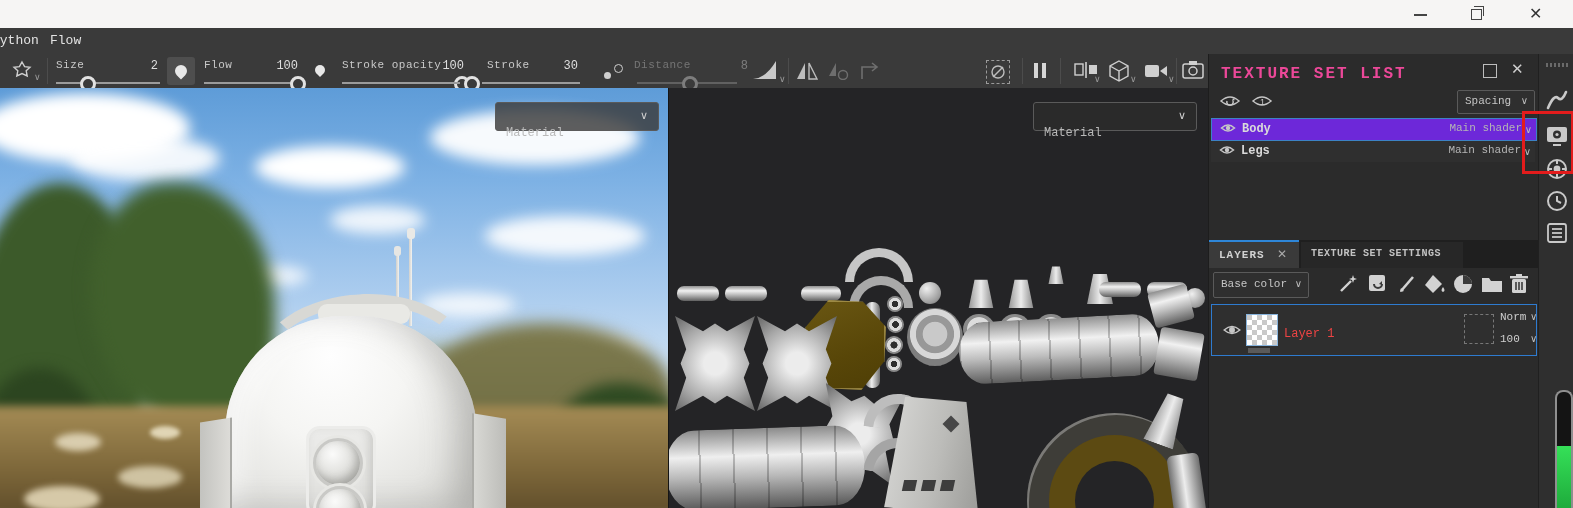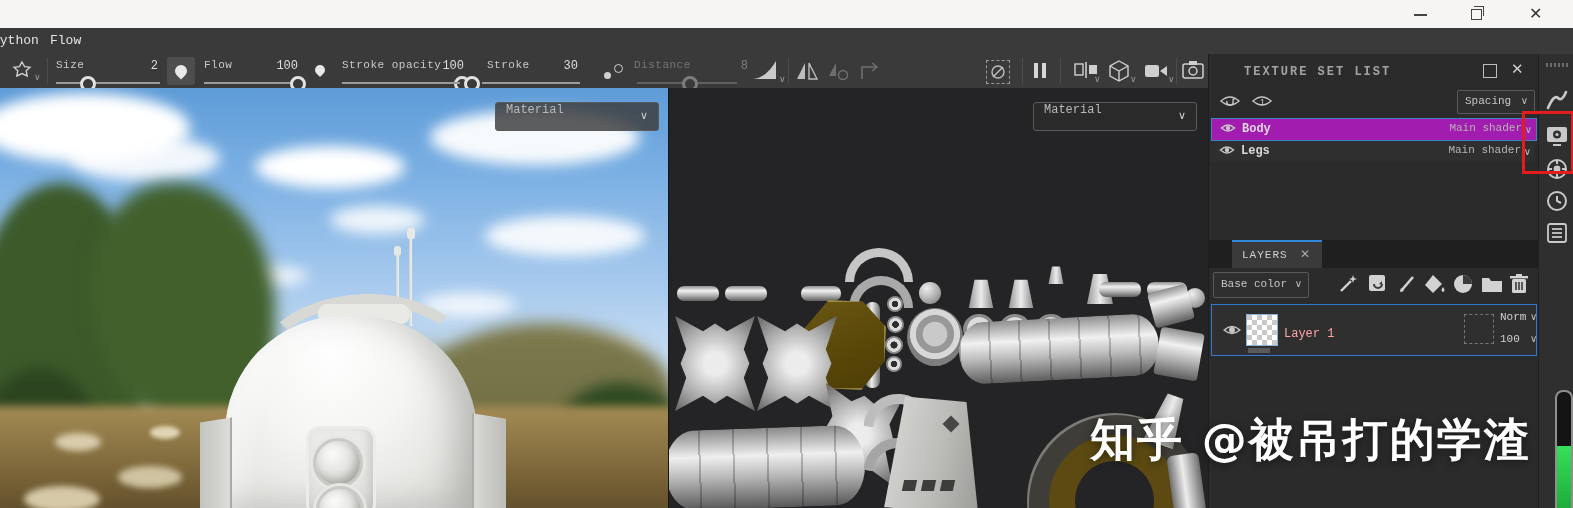--- a/index.html
+++ b/index.html
@@ -28,21 +28,21 @@
   .vsep{position:absolute;top:4px;width:1px;height:26px;background:#4c4c4c;}
   .chev{position:absolute;font-size:9px;color:#9a9a9a;font-family:"DejaVu Sans",sans-serif;}
   .nib{width:12px;height:12px;background:#e8e8e8;border-radius:50% 50% 50% 0;transform:rotate(-45deg);}
   .icon-dim{opacity:.4;}
 
   
   .vp3d{position:absolute;left:0;top:88px;width:668px;height:420px;overflow:hidden;
         background:linear-gradient(180deg,#5e9cd8 0%,#7db1e4 22%,#a9cbee 48%,#d6e6f5 72%,#e8eef2 85%);}
   .vp2d{position:absolute;left:668px;top:88px;width:540px;height:420px;overflow:hidden;background:#242426;border-left:1px solid #151515;}
   .mat-dd{position:absolute;height:27px;border:1px solid #5a5a5a;border-radius:3px;color:#b9b9b9;font-size:12px;}
-  .mat-dd .t{position:absolute;left:10px;top:0;}
+  .mat-dd .t{position:absolute;left:10px;top:23px;}
   .mat-dd .c{position:absolute;right:10px;top:6px;font-size:11px;color:#cfcfcf;font-family:"DejaVu Sans",sans-serif;}
   .cloud{position:absolute;background:#fff;border-radius:50%;filter:blur(7px);}
   .blob{position:absolute;border-radius:50%;}
 
   
   .droid-body{position:absolute;left:225px;top:228px;width:252px;height:200px;border-radius:118px 118px 0 0;
      background:radial-gradient(ellipse at 42% 20%,#fefefe 0%,#f5f5f3 38%,#e6e6e3 68%,#cfcfcb 100%);
      box-shadow:inset -20px -8px 34px rgba(110,110,105,.35), inset 16px 4px 26px rgba(255,255,255,.7);}
   .eye{position:absolute;border-radius:50%;border:3px solid #c9c9c6;
      background:radial-gradient(circle at 38% 30%,#fbfbfa 0%,#e3e3e0 45%,#b9b9b5 100%);
@@ -52,27 +52,27 @@
   .mh{background:linear-gradient(180deg,#8f8f8f 0%,#f1f1f1 32%,#bdbdbd 58%,#606060 100%);}
   .mv{background:linear-gradient(90deg,#6f6f6f,#ededed 45%,#6e6e6e);}
   .washer{border-radius:50%;background:radial-gradient(circle,#2e2e2e 0 26%,#dcdcdc 30% 52%,#8a8a8a 56% 72%,#474747 76% 100%);}
   .cone{clip-path:polygon(16% 100%,84% 100%,68% 12%,32% 12%);background:linear-gradient(90deg,#707070,#ececec 50%,#5f5f5f);}
   .xisle{clip-path:polygon(0 0,35% 16%,50% 8%,65% 16%,100% 0,86% 35%,93% 50%,86% 65%,100% 100%,65% 84%,50% 92%,35% 84%,0 100%,14% 65%,7% 50%,14% 35%);
      background:radial-gradient(circle,#ececec 18%,#a8a8a8 62%,#636363 100%);}
   .cres{border-bottom:none !important;background:transparent;}
 
   
   .rpanel{position:absolute;left:1208px;top:54px;width:330px;height:454px;background:#2b2b2b;border-left:1px solid #1d1d1d;font-size:12px;color:#cfcfcf;}
-  .panel-title{position:absolute;left:12px;top:11px;font-size:12px;font-weight:bold;letter-spacing:2px;color:#a3a3a3;margin-left:23px;}
+  .panel-title{position:absolute;left:12px;top:11px;font-size:16px;font-weight:bold;letter-spacing:2px;color:#ec4899;}
   .dd{border:1px solid #5a5a5a;border-radius:2px;background:#2f2f2f;color:#c6c6c6;}
-  .tsl-row{position:absolute;left:2px;width:324px;height:21px;background:#a21caf;}
+  .tsl-row{position:absolute;left:2px;width:324px;height:21px;background:#6d28d9;}
   .tsl-eye{position:absolute;left:8px;top:3px;}
   .tsl-name{position:absolute;left:30px;top:3px;font-weight:bold;color:#dadada;font-size:12px;}
   .tsl-shader{position:absolute;right:14px;top:3px;color:#b5b5b5;font-size:11px;}
-  .tab{position:absolute;height:26px;font-size:11px;font-weight:normal;color:#d2d2d2;margin-left:23px;}
+  .tab{position:absolute;height:26px;font-size:11px;font-weight:bold;color:#d2d2d2;}
   .lyr-dd-chev{font-size:10px;color:#bdbdbd;font-family:"DejaVu Sans",sans-serif;}
   .checker{background:repeating-conic-gradient(#ffffff 0% 25%, #c9c9c9 0% 50%) 0 0/10px 10px;}
 
   
   .istrip{position:absolute;left:1538px;top:54px;width:35px;height:454px;background:#2f2f2f;border-left:1px solid #202020;}
 
   .red-box{position:absolute;left:1522px;top:111px;width:46px;height:57px;border:3px solid #e31c1c;z-index:70;}
   .gauge{position:absolute;left:1555px;top:390px;width:14px;height:120px;border:2px solid #8f8f8f;border-bottom:none;border-radius:8px 8px 0 0;background:#141414;z-index:40;overflow:hidden;}
   .gauge-fill{position:absolute;left:0;bottom:0;width:100%;height:66px;background:linear-gradient(180deg,#35e058,#1da83a);}
   .watermark{position:absolute;left:1090px;top:410px;z-index:60;font-family:"DejaVu Sans",sans-serif;font-weight:bold;font-size:45px;color:#ffffff;letter-spacing:2px;text-shadow:0 2px 8px rgba(0,0,0,.5);white-space:nowrap;}
@@ -371,20 +371,23 @@
       <span class="tsl-name">Legs</span>
       <span class="tsl-shader">Main shader</span>
       <span class="abs lyr-dd-chev" style="right:4px;top:5px;">∨</span>
     </div>
 
     <div class="abs" style="left:0;top:186px;width:330px;height:28px;background:#1f1f1f;">
       <div class="tab" style="left:0;top:0;width:90px;background:#3a3a3a;border-top:2px solid #2e86d8;">
         <span class="abs" style="left:10px;top:7px;letter-spacing:1px;">LAYERS</span>
         <span class="abs" style="left:68px;top:5px;font-size:12px;color:#aaa;font-family:'DejaVu Sans',sans-serif;">✕</span>
       </div>
+      <div class="tab" style="left:92px;top:2px;width:162px;background:#272727;">
+        <span class="abs" style="left:10px;top:6px;font-size:10px;letter-spacing:.5px;color:#c3c3c3;">TEXTURE SET SETTINGS</span>
+      </div>
     </div>
 
     <div class="dd abs" style="left:4px;top:218px;width:94px;height:24px;">
       <span class="abs" style="left:7px;top:5px;font-size:11px;">Base color</span>
       <span class="abs lyr-dd-chev" style="right:6px;top:5px;">∨</span>
     </div>
     <div class="abs" style="left:128px;top:219px;">
       <svg width="22" height="22" viewBox="0 0 22 22">
           <line x1="4" y1="18" x2="14" y2="8" stroke="#d2d2d2" stroke-width="2.4"></line>
           <path d="M16 2 l1 3 3 1 -3 1 -1 3 -1-3 -3-1 3-1z" fill="#d2d2d2"></path>
@@ -433,21 +436,21 @@
 
     <div class="abs" style="left:2px;top:250px;width:324px;height:50px;background:#2f2f2f;border:1px solid #2e7bd0;">
       <span class="abs" style="left:10px;top:18px;">
         <svg width="20" height="14" viewBox="0 0 22 16">
             <path d="M2 8 Q11 0 20 8 Q11 16 2 8Z" fill="none" stroke="#c6c6c6" stroke-width="1.6"></path>
             <circle cx="11" cy="8" r="3.4" fill="#c6c6c6"></circle>
           </svg>
       </span>
       <div class="abs checker" style="left:34px;top:9px;width:30px;height:30px;border:1px solid #87b3dc;"></div>
       <div class="abs" style="left:36px;top:43px;width:22px;height:5px;background:#5a5a5a;"></div>
-      <span class="abs" style="left:72px;top:22px;font-size:12px;color:#fca5a5;">Layer 1</span>
+      <span class="abs" style="left:72px;top:22px;font-size:12px;color:#ef4444;">Layer 1</span>
       <div class="abs" style="left:252px;top:9px;width:28px;height:28px;border:1px dashed #777;"></div>
       <span class="abs" style="left:288px;top:6px;font-size:11px;color:#cfcfcf;">Norm</span>
       <span class="abs lyr-dd-chev" style="left:318px;top:6px;">∨</span>
       <span class="abs" style="left:288px;top:28px;font-size:11px;color:#cfcfcf;">100</span>
       <span class="abs lyr-dd-chev" style="left:318px;top:28px;">∨</span>
     </div>
   </div>
 
   <div class="istrip">
     <div class="abs" style="left:7px;top:9px;width:22px;height:4px;background:repeating-linear-gradient(90deg,#6a6a6a 0 2px,transparent 2px 4px);"></div>
@@ -487,15 +490,14 @@
           <line x1="6" y1="11" x2="16" y2="11" stroke="#c9c9c9" stroke-width="1.8"></line>
           <line x1="6" y1="15" x2="16" y2="15" stroke="#c9c9c9" stroke-width="1.8"></line>
         </svg>
     </div>
   </div>
 
   <div class="red-box"></div>
   <div class="gauge">
       <div class="gauge-fill"></div>
     </div>
-  <div class="watermark">知乎 @被吊打的学渣</div>
 
 </div>
 
 </body></html>

